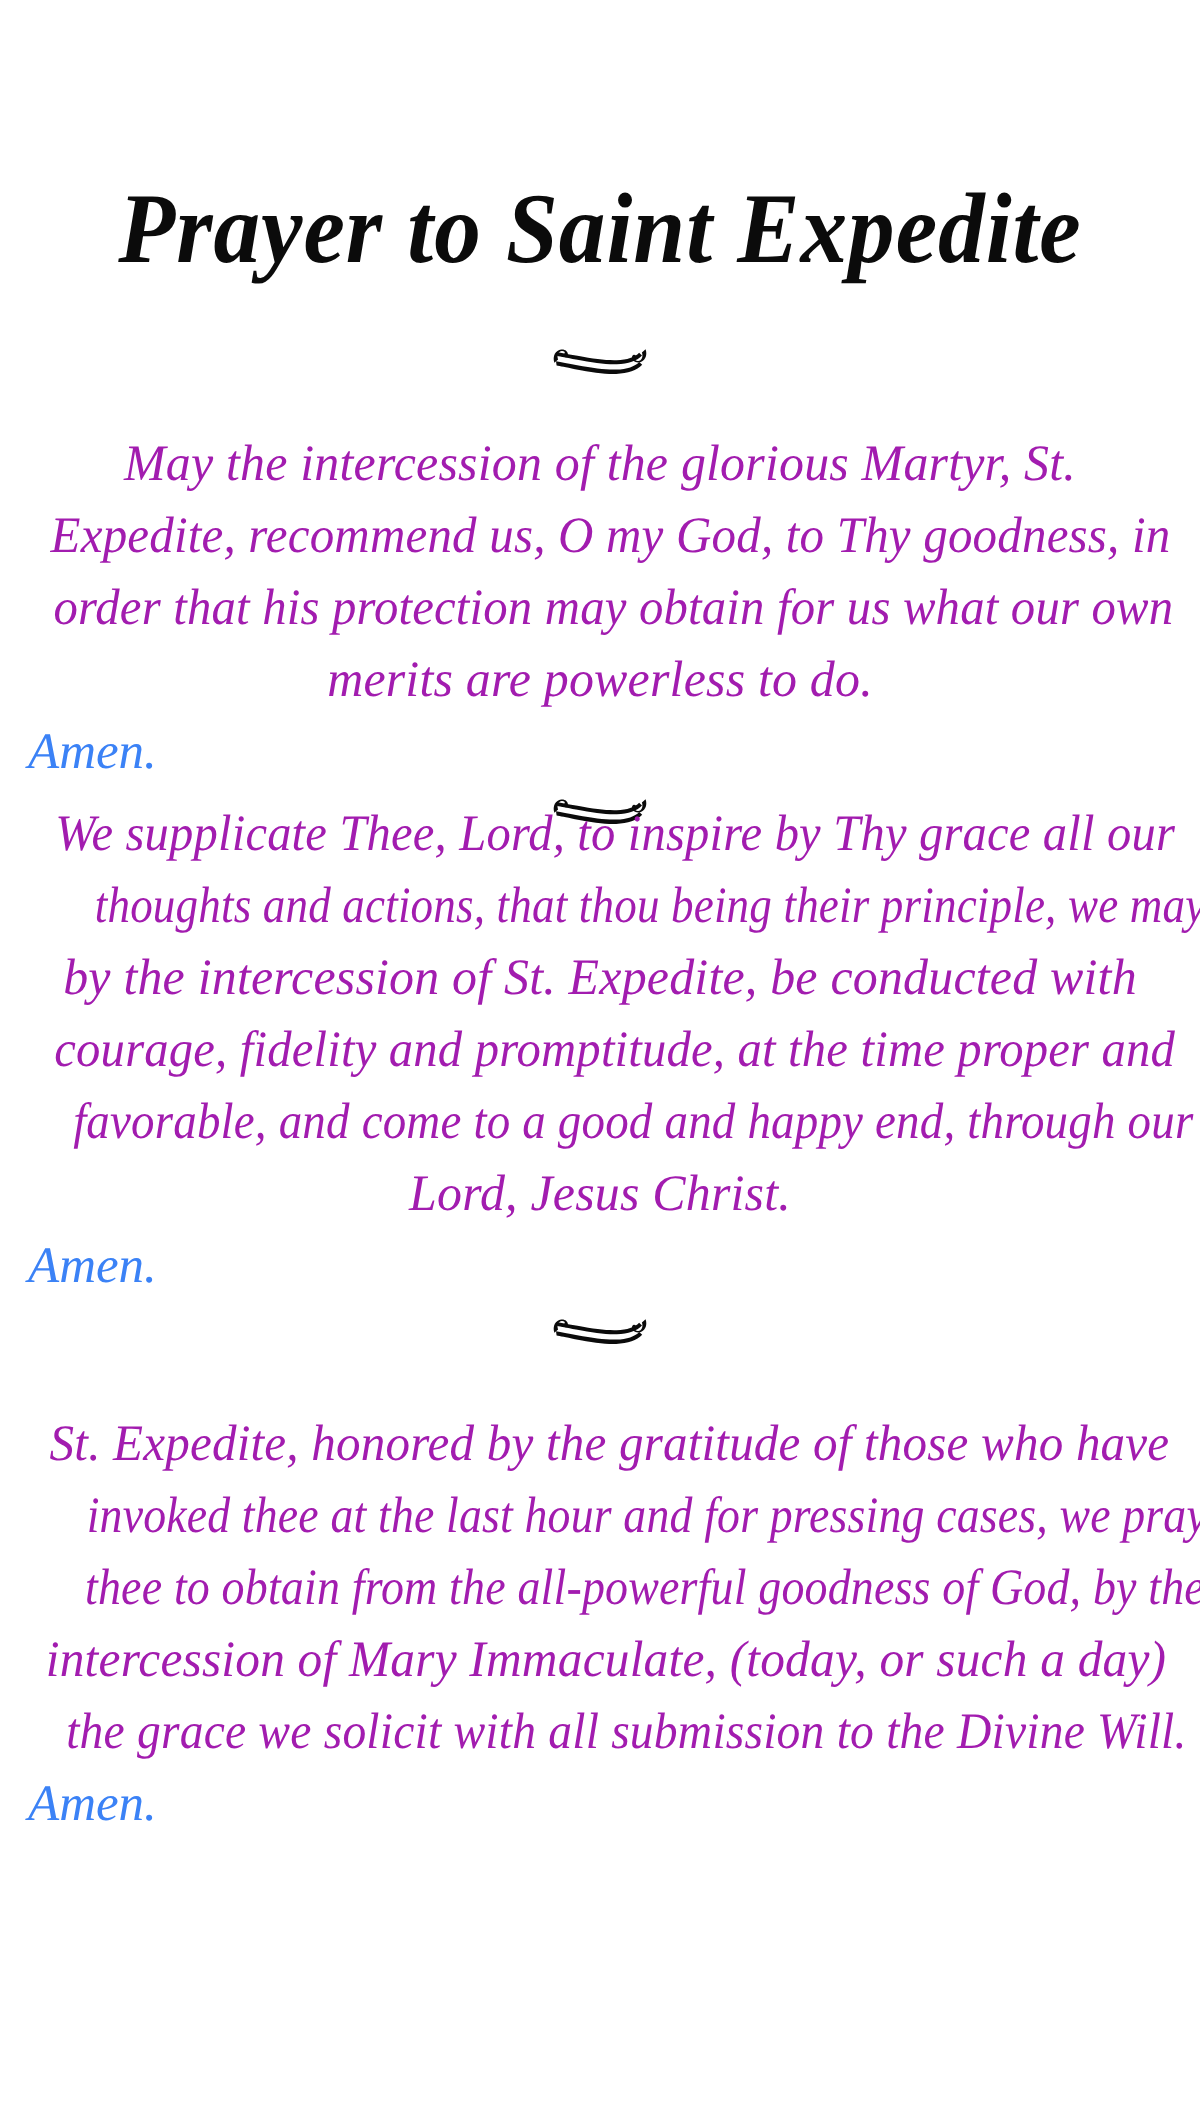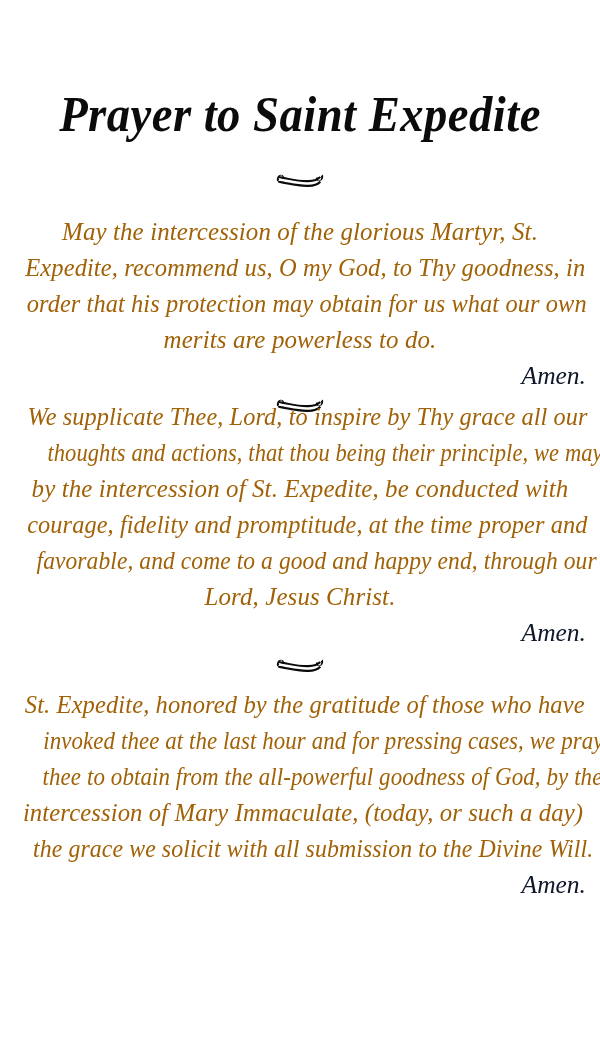--- a/index.html
+++ b/index.html
@@ -66,50 +66,50 @@
     text-align: center;
   }
 
   .prayer-para {
     margin: 0;
     padding: 0;
     font-family: "Liberation Serif", "DejaVu Serif", serif;
     font-style: italic;
     font-size: 25.5px;
     line-height: 36px;
-    color: #a16207;
+    color: #a21caf;
     text-align: center;
     letter-spacing: 0.1px;
   }
 
   .prayer-para .ln {
     display: block;
     white-space: nowrap;
   }
 
   .amen {
     display: block;
     margin: 0;
     padding: 0;
     font-family: "Liberation Serif", "DejaVu Serif", serif;
     font-style: italic;
     font-size: 25.5px;
     line-height: 36px;
-    color: #0f172a;
-    text-align: right;
+    color: #3b82f6;
+    text-align: left;
     white-space: nowrap;
   }
 
   
   .sec-ornament-1 { position: absolute; top: 168px;  left: 0; }
   .sec-para-1     { top: 214px; }
   .sec-ornament-2 { position: absolute; top: 393px;  left: 0; }
   .sec-para-2     { top: 399px; }
   .sec-ornament-3 { position: absolute; top: 653px;  left: 0; }
-  .sec-para-3     { top: 687px; }
+  .sec-para-3     { top: 704px; }
 </style>
 </head>
 <body>
 
 <div class="page">
 
   <div class="title-block">
     <span class="doc-title" style="display: block; transform: scaleX(0.9333); transform-origin: center center;">Prayer to Saint Expedite</span>
   </div>
 

